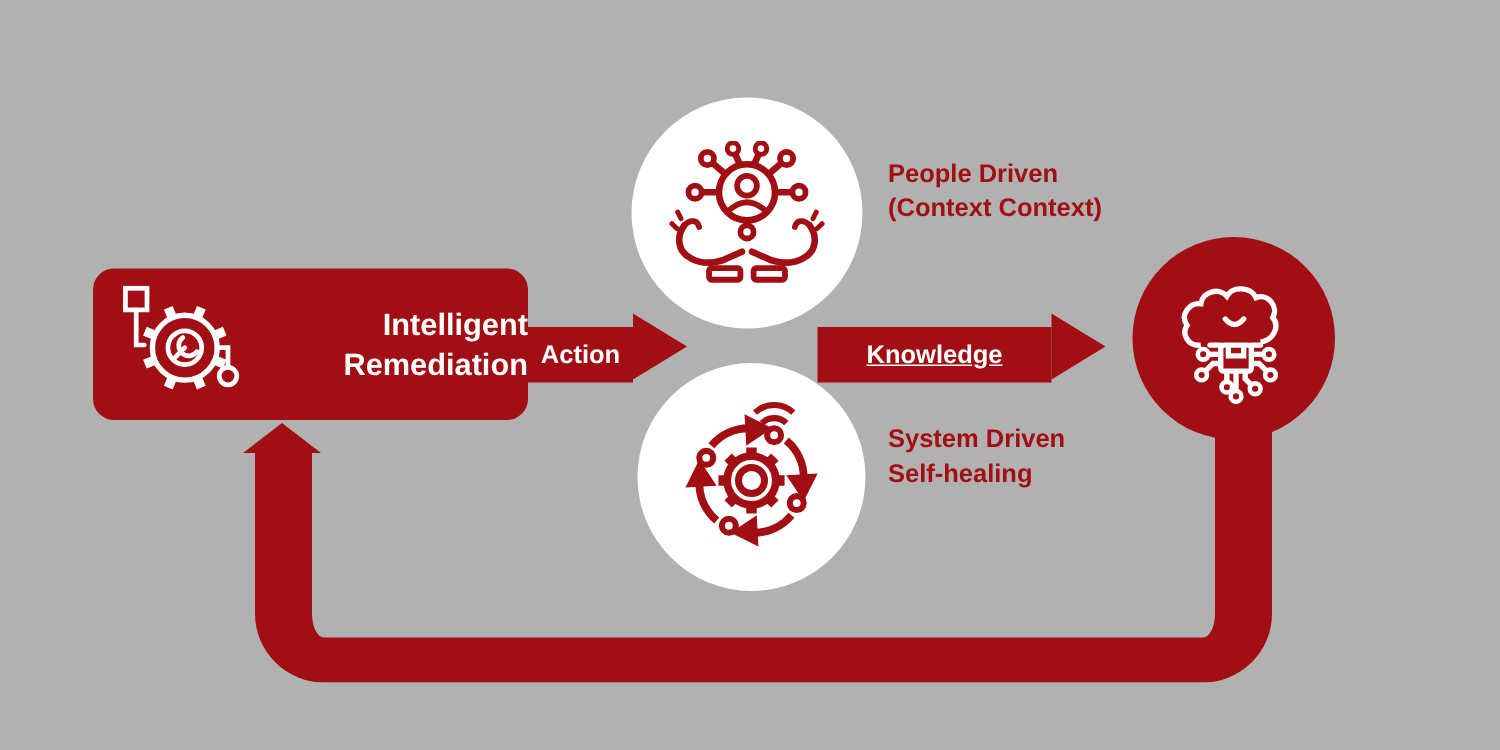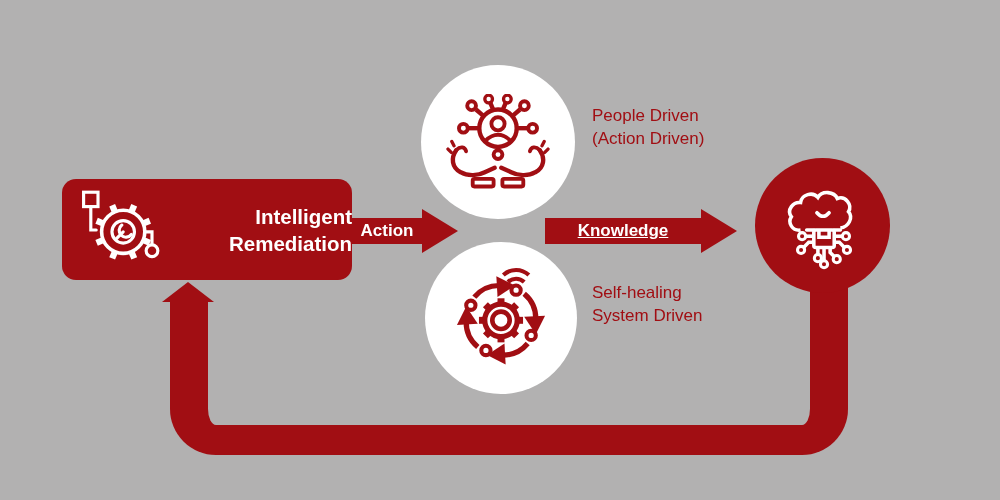--- a/index.html
+++ b/index.html
@@ -41,41 +41,41 @@
     background:var(--accent_red);border-radius:14px;
   }
   .rem-icon{left:8px;top:6px;width:92px;height:90px;color:var(--white);}
   .rem-text{
     left:100px;top:0;width:190px;height:101px;
     display:flex;flex-direction:column;justify-content:center;align-items:flex-end;
     color:var(--white);font-size:20.5px;font-weight:700;line-height:27px;text-align:center;
   }
 
   
-  .arrow-shaft{top:218px;height:26px;background:var(--accent_red);
+  .arrow-shaft{top:218px;height:37px;background:var(--accent_red);
     display:flex;align-items:center;justify-content:center;
     color:var(--white);font-size:17px;font-weight:700;}
   .action-shaft{left:352px;width:70px;}
   .knowledge-shaft{left:545px;width:156px;text-decoration:underline;}
   .arrow-head{
     top:209px;width:0;height:0;
     border-top:22.5px solid transparent;border-bottom:22.5px solid transparent;
     border-left:36px solid var(--accent_red);
   }
   .action-head{left:422px;}
   .knowledge-head{left:701px;}
 
   
   .node-circle{border-radius:50%;display:flex;align-items:center;justify-content:center;}
   .circle-people{left:421px;top:65px;width:154px;height:154px;background:var(--white);color:var(--accent_red);}
   .circle-system{left:425px;top:242px;width:152px;height:152px;background:var(--white);color:var(--accent_red);}
   .circle-ai{left:755px;top:158px;width:135px;height:135px;background:var(--accent_red);color:var(--white);}
 
   
-  .side-label{color:var(--accent_red);font-size:17px;font-weight:400;line-height:23px;}
+  .side-label{color:var(--accent_red);font-size:17px;font-weight:700;line-height:23px;}
   .label-people{left:592px;top:104px;}
   .label-system{left:592px;top:281px;}
 
   svg{display:block;}
 </style>
 </head>
 <body>
 
 <div class="canvas">
 
@@ -207,20 +207,20 @@
         <circle cx="45" cy="74.5" r="3.5" stroke-width="3"></circle>
       <path d="M51 64 v13"></path>
         <circle cx="51" cy="80.5" r="3.5" stroke-width="3"></circle>
       <path d="M57 64 v5 l4 4"></path>
         <circle cx="63.5" cy="75.5" r="3.5" stroke-width="3"></circle>
     </svg>
   </div>
 
   <div class="abs side-label label-people">
     <div>People Driven</div>
-    <div>(Action Driven)</div>
+    <div>(Context Context)</div>
   </div>
   <div class="abs side-label label-system">
+    <div>System Driven</div>
     <div>Self-healing</div>
-    <div>System Driven</div>
   </div>
 
 </div>
 
 </body></html>

